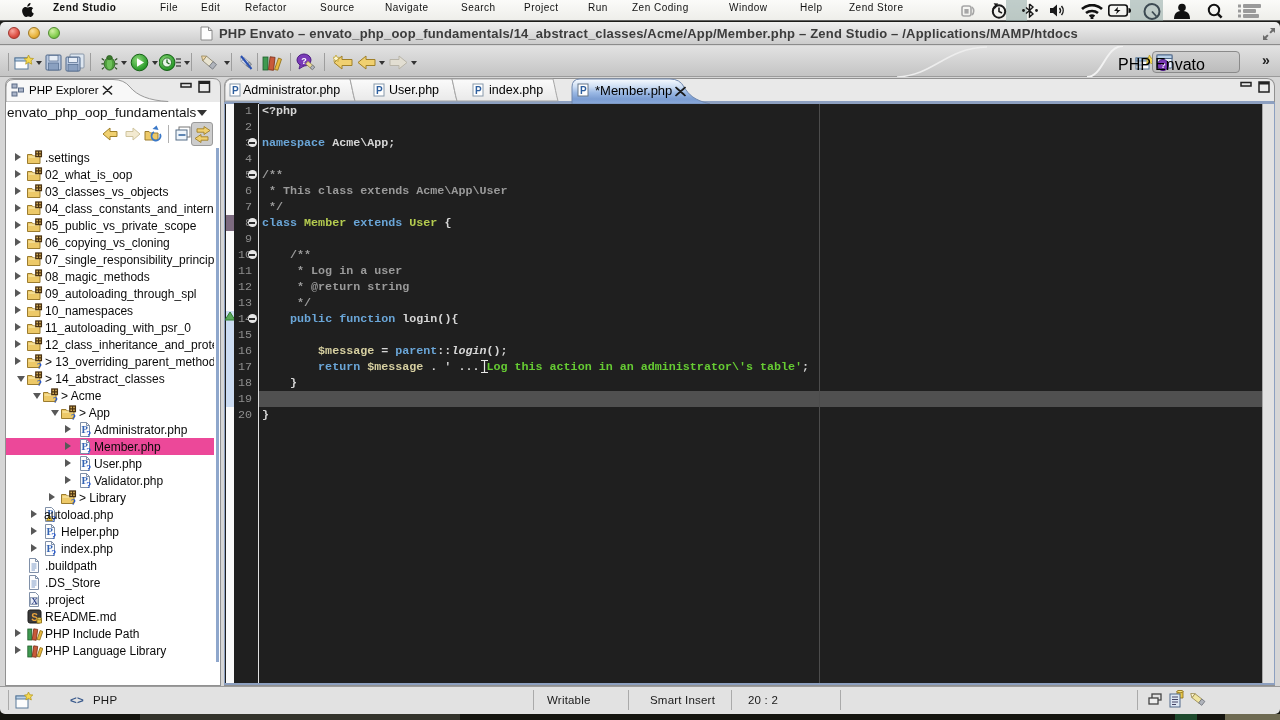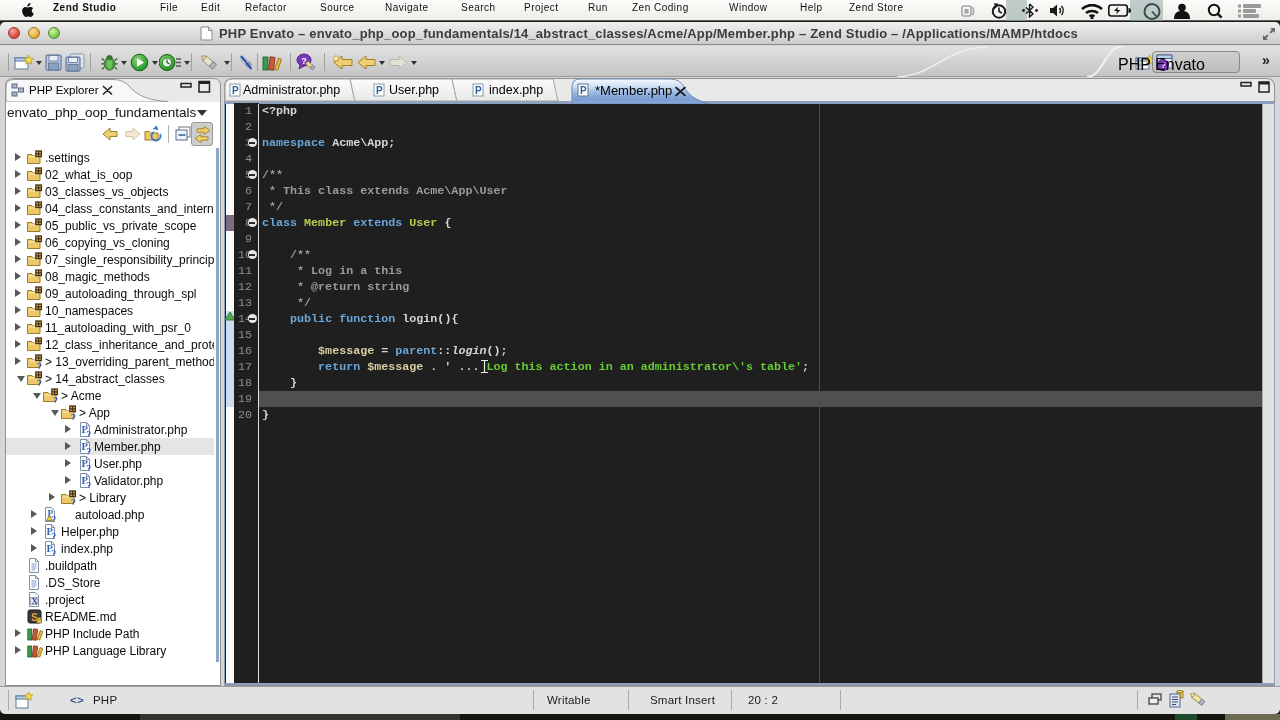--- a/index.html
+++ b/index.html
@@ -36,21 +36,21 @@
 #lpanel { position:absolute; left:5px; top:0px; width:216px; height:608px; }
 #lpanel-body { position:absolute; left:0; top:23px; width:216px; height:585px; background:#ffffff;
   border:1px solid #919191; border-top:none; }
 
 #proj-row { position:absolute; left:1px; top:24px; width:214px; height:20px; background:#fff; }
 #proj-row .nm { position:absolute; left:1px; top:3px; font-size:13.5px; color:#111; }
 #ptool { position:absolute; left:1px; top:44px; width:214px; height:26px; background:#fff; }
 #tree { position:absolute; left:1px; top:70px; width:214px; height:514px; background:#fff; overflow:hidden; }
 .trow { position:absolute; height:17px; width:208px; font-size:12px; color:#0a0a0a; white-space:nowrap; overflow:hidden; }
 .trow .lbl { position:absolute; top:2px; }
-.tsel { background:#e5e5e5; }
+.tsel { background:#ec4899; }
 .tarrow { position:absolute; top:4px; width:0; height:0; }
 .tarrow.clp { border-left:6.5px solid #585858; border-top:4.5px solid transparent; border-bottom:4.5px solid transparent; }
 .tarrow.exp { border-top:6.5px solid #585858; border-left:4.5px solid transparent; border-right:4.5px solid transparent; margin-top:2px;}
 .ticon { position:absolute; top:1px; width:16px; height:15px; }
 #tree-scroll { position:absolute; left:211px; top:70px; width:3px; height:514px; background:#8fa7cc; }
 
 
 #egroup { position:absolute; left:224px; top:0px; width:1051px; height:608px;
   background:#e9e9e9; border-radius:8px 8px 0 0; box-shadow:inset 0 0 0 1px #919191; }
 #etabs { position:absolute; left:0; top:0; width:1051px; height:26px; }
@@ -556,21 +556,21 @@
               <svg class="ticon" style="left:55px;" width="16" height="16">
                 <use href="#i-folderq"></use>
               </svg>
               <span class="lbl" style="left:73px;">&gt; Library</span>
             </div>
           <div class="trow" style="top:358px;">
               <div class="tarrow clp" style="left:25px;"></div>
               <svg class="ticon" style="left:37px;" width="16" height="16">
                 <use href="#i-phpw"></use>
               </svg>
-              <span class="lbl" style="left:69px;">autoload.php</span>
+              <span class="lbl" style="left:38px;">autoload.php</span>
             </div>
           <div class="trow" style="top:375px;">
               <div class="tarrow clp" style="left:25px;"></div>
               <svg class="ticon" style="left:37px;" width="16" height="16">
                 <use href="#i-phpq"></use>
               </svg>
               <span class="lbl" style="left:55px;">Helper.php</span>
             </div>
           <div class="trow" style="top:392px;">
               <div class="tarrow clp" style="left:25px;"></div>
@@ -689,21 +689,21 @@
           <div id="code"><span class="wh">&lt;?php</span>
 
 <span class="kw">namespace</span> <span class="wh">Acme\App;</span>
 
 <span class="cm">/**</span>
 <span class="cm"> * This class extends Acme\App\User</span>
 <span class="cm"> */</span>
 <span class="kw">class</span> <span class="cls">Member</span> <span class="kw">extends</span> <span class="cls">User</span> <span class="wh">{</span>
 
     <span class="cm">/**</span>
-<span class="cm">     * Log in a this</span>
+<span class="cm">     * Log in a user</span>
 <span class="cm">     * @return string</span>
 <span class="cm">     */</span>
     <span class="kw">public</span> <span class="kw">function</span> <span class="wh">login(){</span>
 
         <span class="var">$message</span> <span class="wh">=</span> <span class="kw">parent</span><span class="wh">::</span><span class="wh" style="font-style:italic">login</span><span class="wh">();</span>
         <span class="kw">return</span> <span class="var">$message</span> <span class="wh">. ' ... </span><span class="str">Log this action in an administrator\'s table'</span><span class="wh">;</span>
     <span class="wh">}</span>
 
 <span class="wh">}</span></div>
           <div id="oruler"></div>

